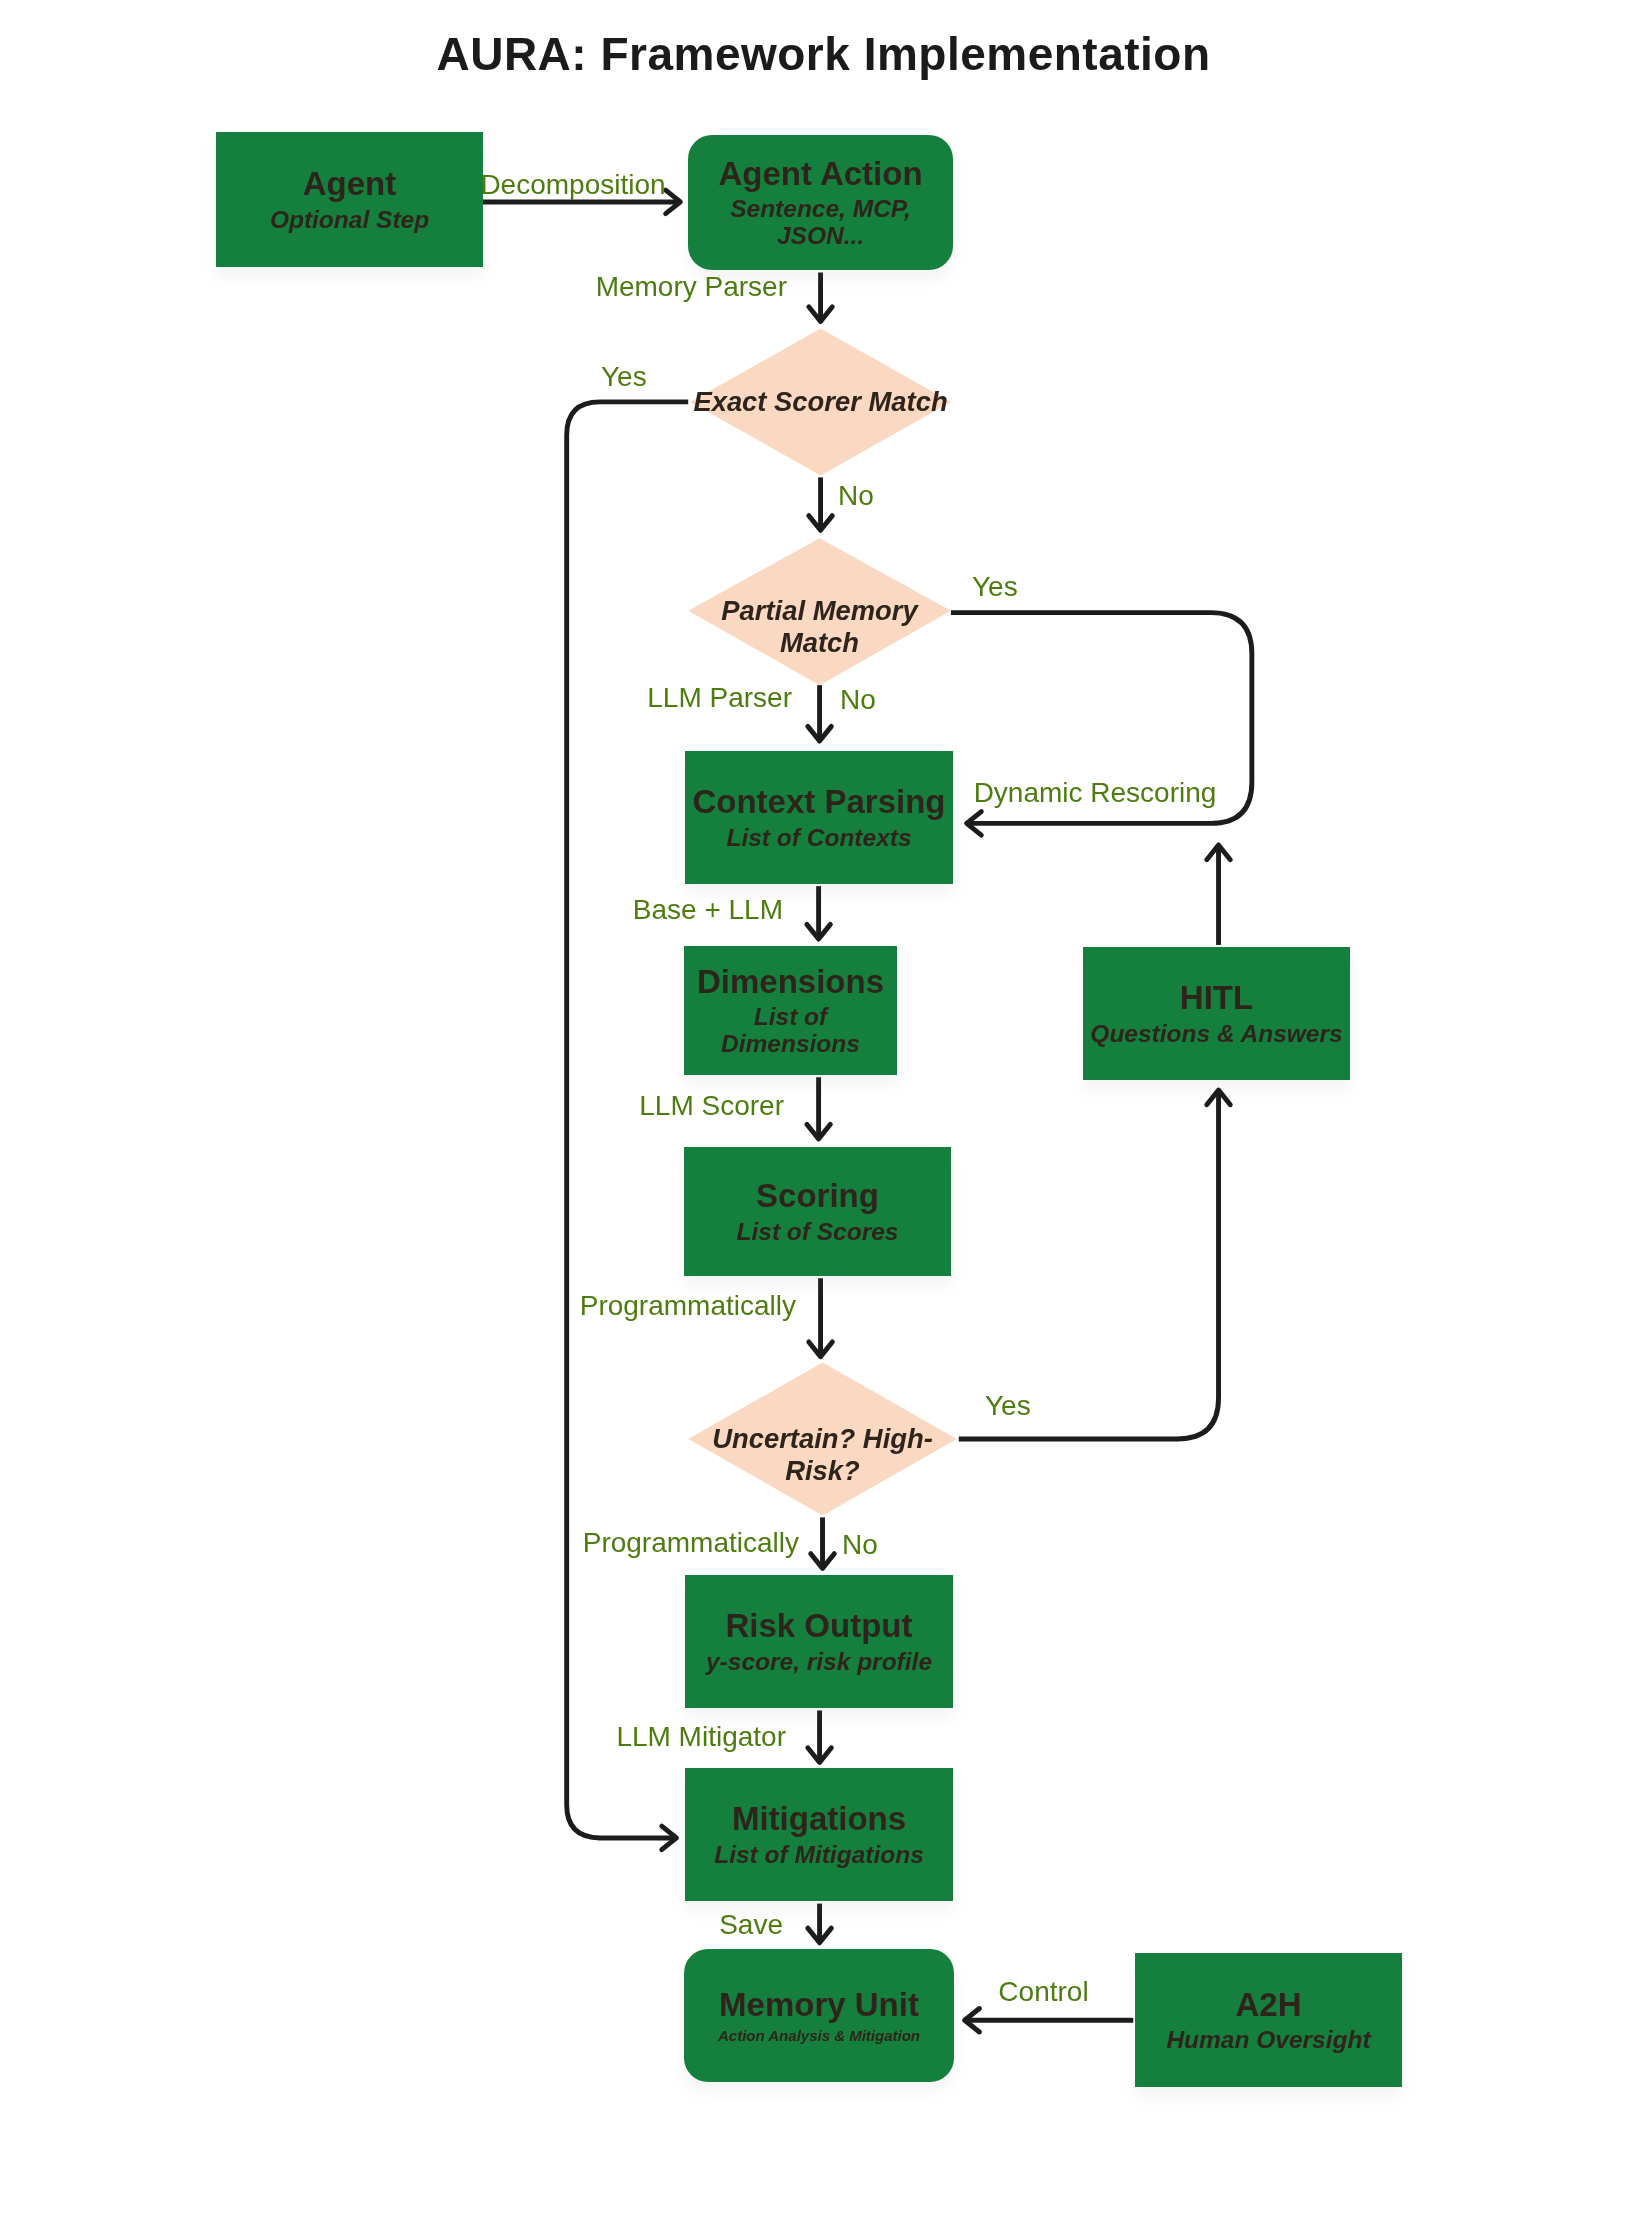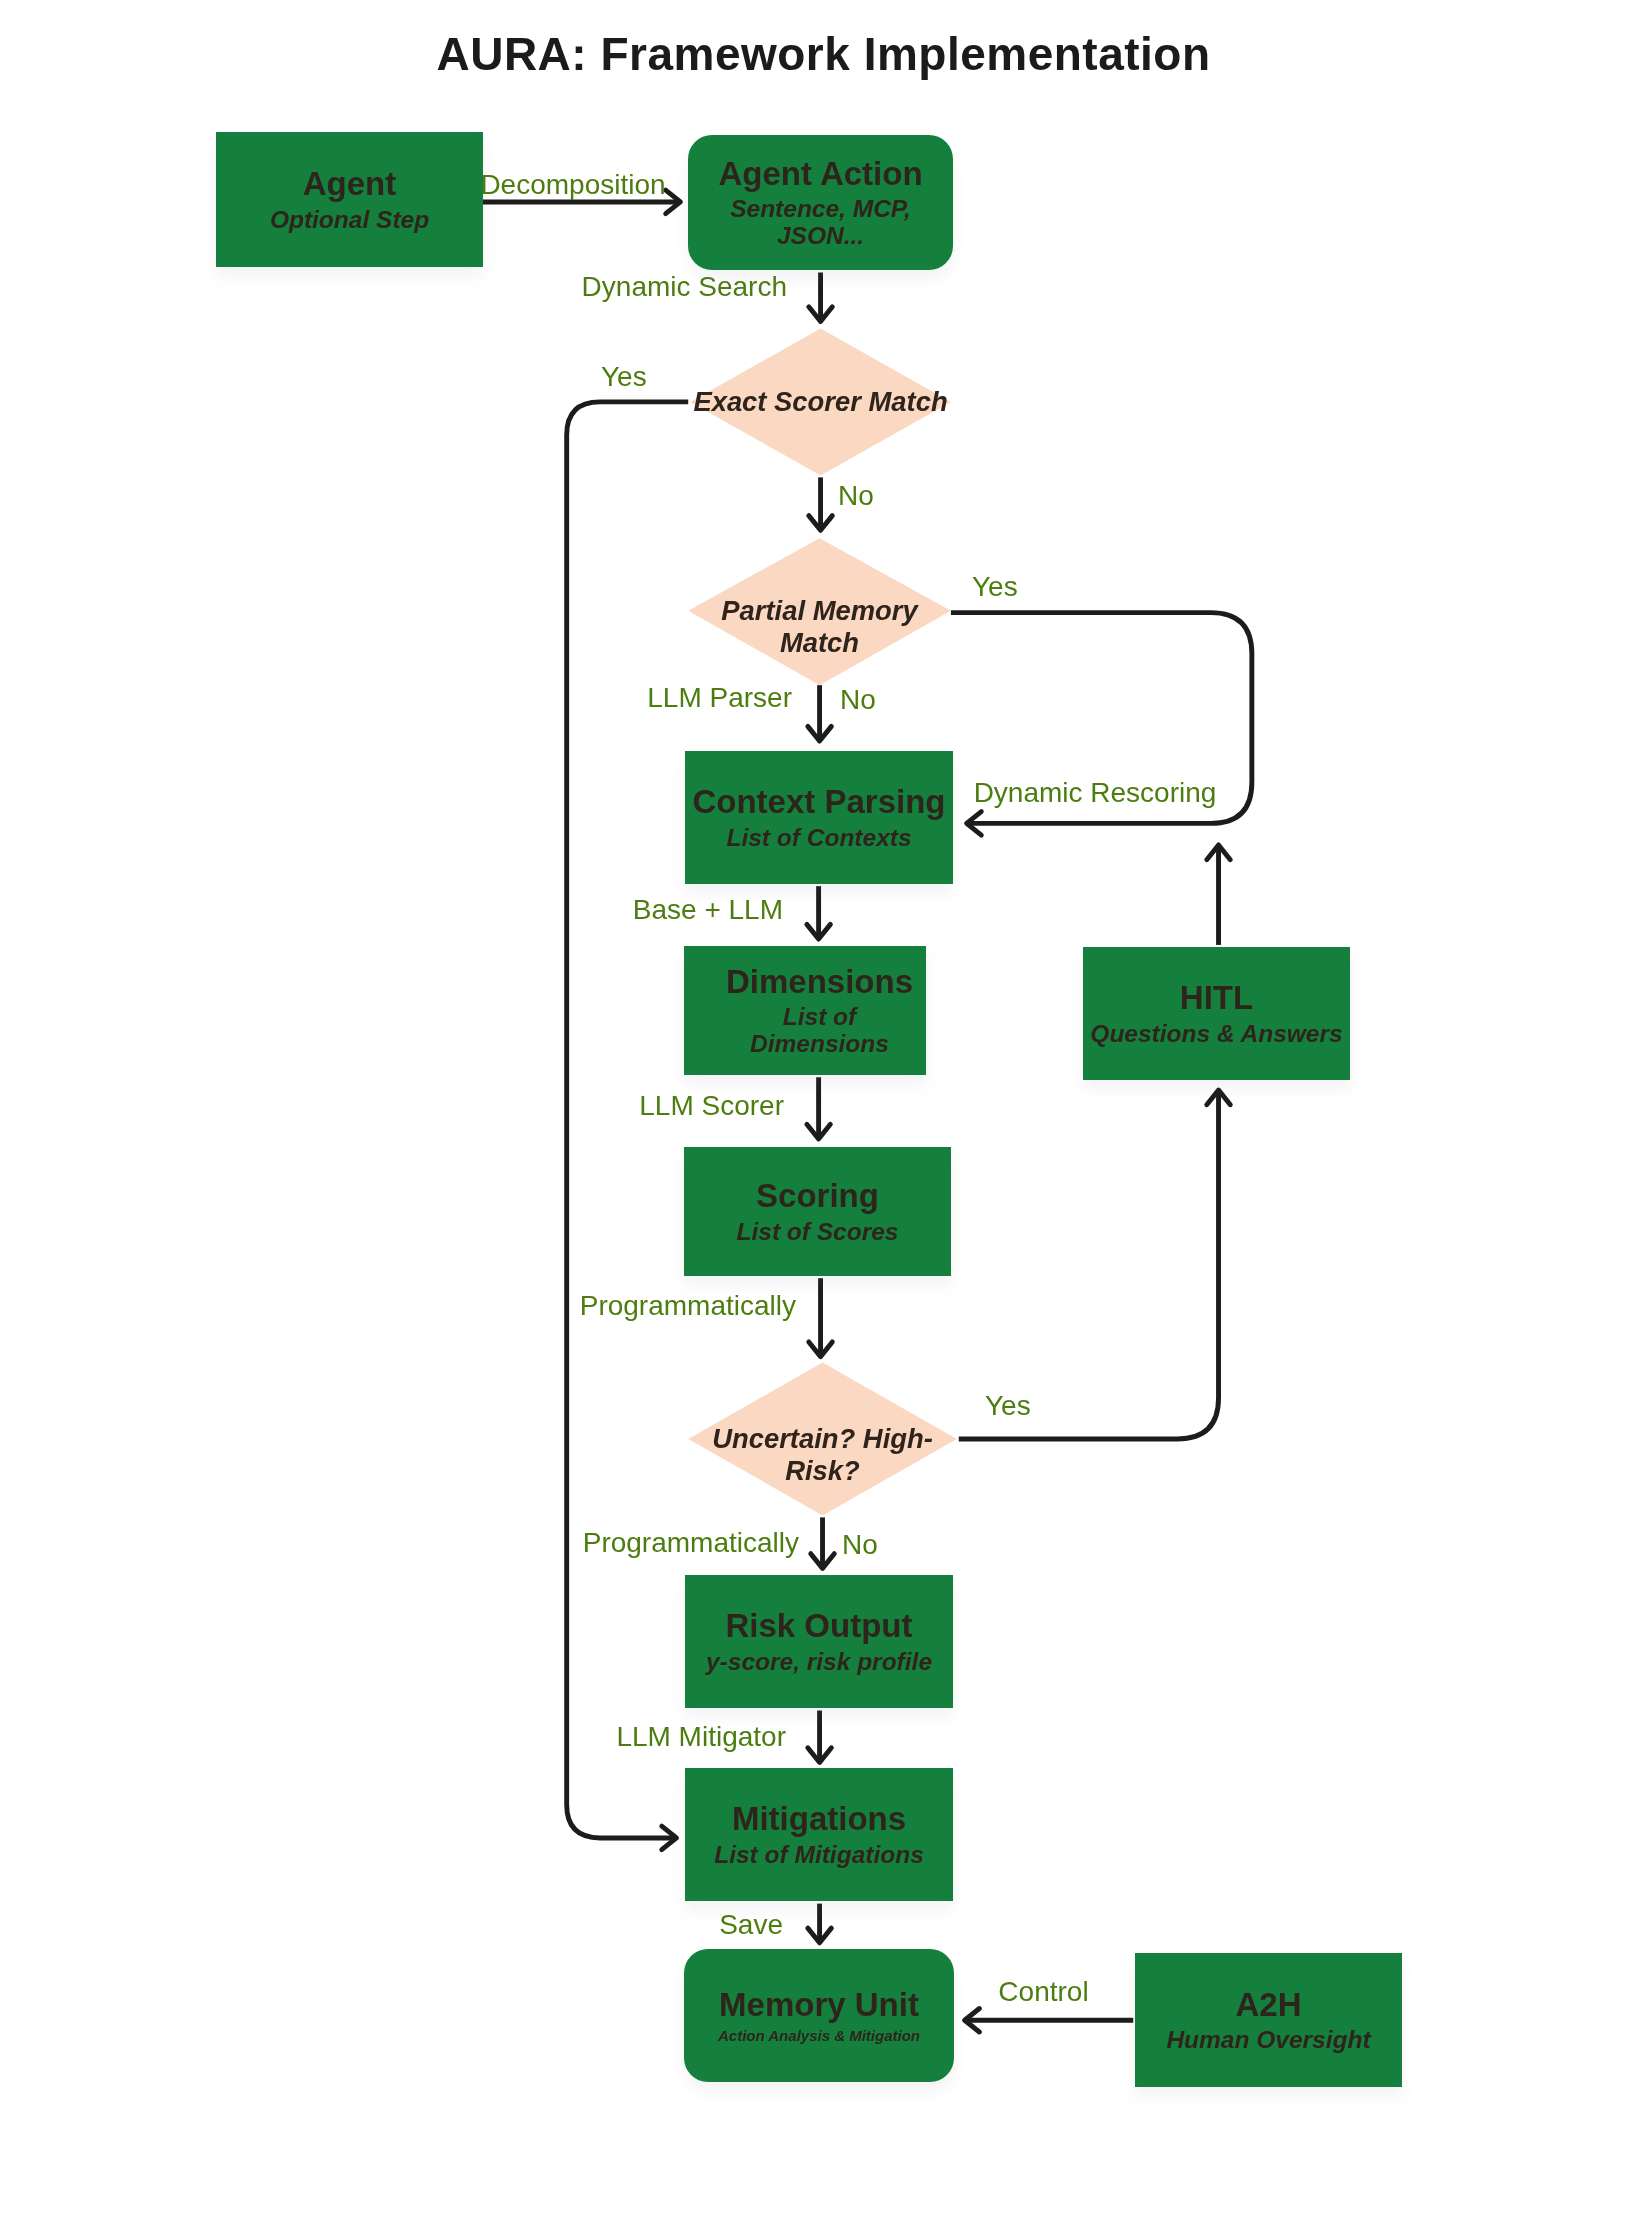--- a/index.html
+++ b/index.html
@@ -78,21 +78,21 @@
   <div class="node rounded" style="left:688px;top:135px;width:265px;height:135px;">
     <div class="node-title">Agent Action</div>
     <div class="node-sub">Sentence, MCP, JSON...</div>
   </div>
 
   <div class="node" style="left:685px;top:751px;width:268px;height:133px;">
     <div class="node-title">Context Parsing</div>
     <div class="node-sub">List of Contexts</div>
   </div>
 
-  <div class="node" style="left:684px;top:946px;width:213px;height:129px;padding-left:29px;">
+  <div class="node" style="left:684px;top:946px;width:213px;height:129px;">
     <div class="node-title">Dimensions</div>
     <div class="node-sub">List of Dimensions</div>
   </div>
 
   <div class="node" style="left:1083px;top:947px;width:267px;height:133px;">
     <div class="node-title">HITL</div>
     <div class="node-sub">Questions &amp; Answers</div>
   </div>
 
   <div class="node" style="left:684px;top:1147px;width:267px;height:129px;">
@@ -118,21 +118,21 @@
   <div class="node" style="left:1135px;top:1953px;width:267px;height:134px;">
     <div class="node-title">A2H</div>
     <div class="node-sub">Human Oversight</div>
   </div>
 
   <div class="diamond-label" style="left:690px;top:386px;width:261px;">Exact Scorer Match</div>
   <div class="diamond-label" style="left:688px;top:595px;width:263px;">Partial Memory Match</div>
   <div class="diamond-label" style="left:688px;top:1423px;width:269px;">Uncertain? High-Risk?</div>
 
   <div class="edge-label center" style="left:431px;top:169px;width:284px;">Decomposition</div>
-  <div class="edge-label" style="right:860px;top:271px;">Dynamic Search</div>
+  <div class="edge-label" style="right:860px;top:271px;">Memory Parser</div>
   <div class="edge-label" style="left:601px;top:361px;">Yes</div>
   <div class="edge-label" style="left:838px;top:480px;">No</div>
   <div class="edge-label" style="left:972px;top:571px;">Yes</div>
   <div class="edge-label" style="right:855px;top:682px;">LLM Parser</div>
   <div class="edge-label" style="left:840px;top:684px;">No</div>
   <div class="edge-label center" style="left:948px;top:777px;width:294px;">Dynamic Rescoring</div>
   <div class="edge-label" style="right:864px;top:894px;">Base + LLM</div>
   <div class="edge-label" style="right:863px;top:1090px;">LLM Scorer</div>
   <div class="edge-label" style="right:851px;top:1290px;">Programmatically</div>
   <div class="edge-label" style="left:985px;top:1390px;">Yes</div>

